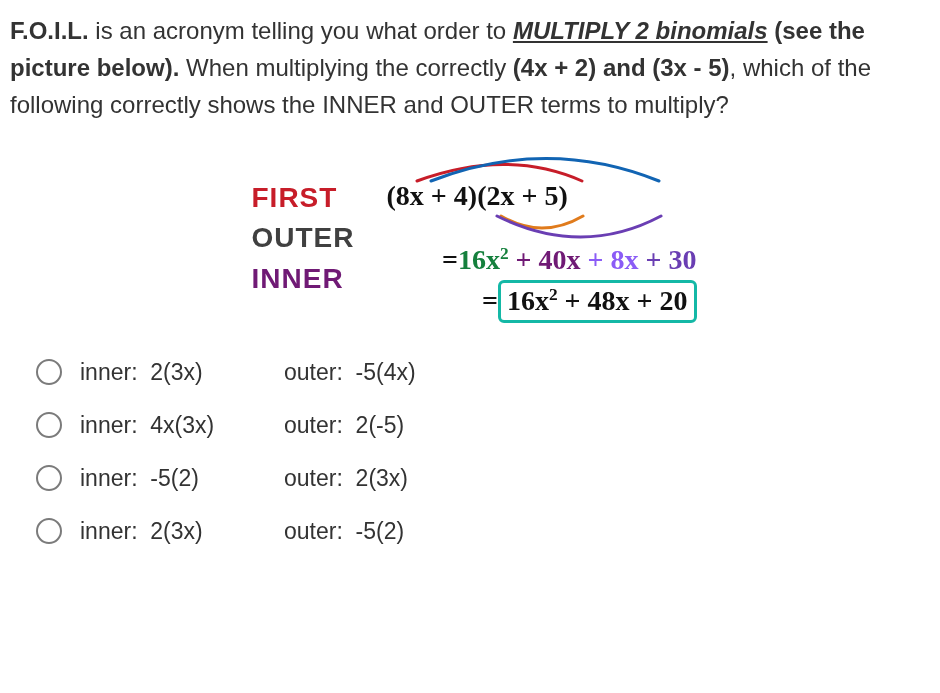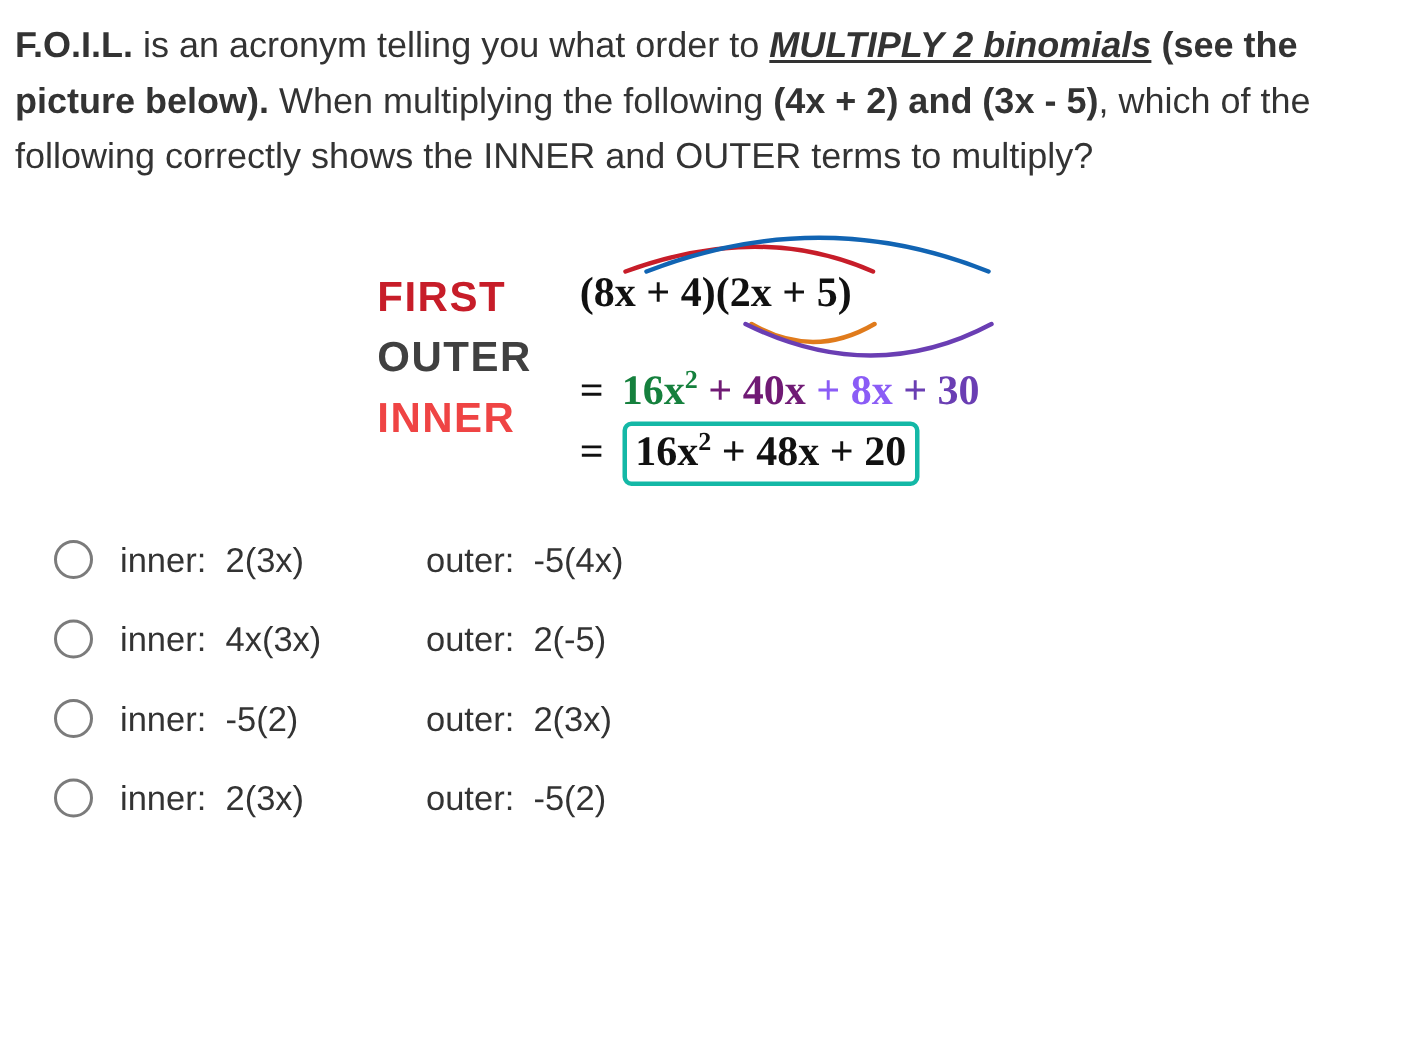--- a/index.html
+++ b/index.html
@@ -43,27 +43,28 @@
       font-size: 28px;
       font-weight: 700;
       letter-spacing: 1px;
       margin-top: 24px;
     }
     .foil-labels span {
       line-height: 1.45;
     }
     .f-first { color: #c71d29; }
     .f-outer { color: #404040; }
-    .f-inner { color: #ef4444; }
+    .f-inner { color: #701a75; }
     .f-last  { color: #6a3eb3; }
     .foil-work {
       font-family: 'Comic Sans MS', 'Segoe Script', cursive;
       font-size: 28px;
       font-weight: 700;
       color: #111;
+      text-align: right;
     }
     .binom-wrap {
       position: relative;
       width: 310px;
       height: 86px;
     }
     .binom-line {
       position: absolute;
       top: 26px;
       left: 0;
@@ -114,21 +115,21 @@
       border-radius: 50%;
       flex: 0 0 26px;
     }
     .opt-inner { display: inline-block; min-width: 186px; }
     sup { font-size: 0.62em; vertical-align: super; }
   </style>
 </head>
 <body>
 
 <div class="question-text">
-  <span class="bold">F.O.I.L.</span><span> is an acronym telling you what order to </span><span class="underline-italic-bold">MULTIPLY 2 binomials</span><span class="bold"> (see the picture below).</span><span>   When multiplying the following </span><span class="bold">(4x + 2) and (3x - 5)</span><span>, which of the following correctly shows the INNER and OUTER terms to multiply?</span>
+  <span class="bold">F.O.I.L.</span><span> is an acronym telling you what order to </span><span class="underline-italic-bold">MULTIPLY 2 binomials</span><span class="bold"> (see the picture below).</span><span>   When multiplying the correctly </span><span class="bold">(4x + 2) and (3x - 5)</span><span>, which of the following correctly shows the INNER and OUTER terms to multiply?</span>
 </div>
 
 <div class="diagram">
   <div class="foil-labels">
     <span class="f-first">FIRST</span>
     <span class="f-outer">OUTER</span>
     <span class="f-inner">INNER</span>
   </div>
 
   <div class="foil-work">

